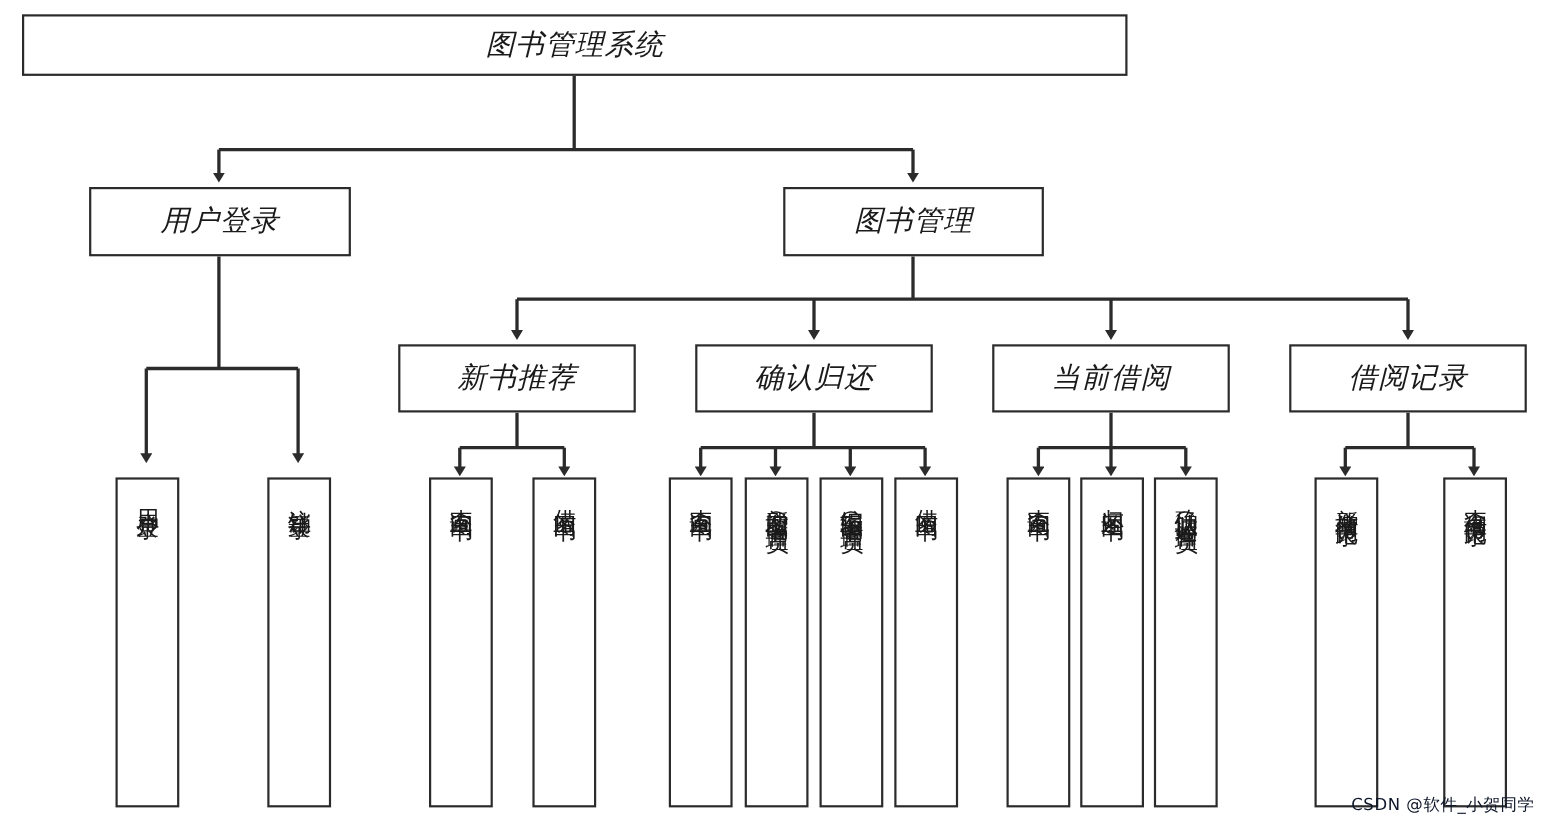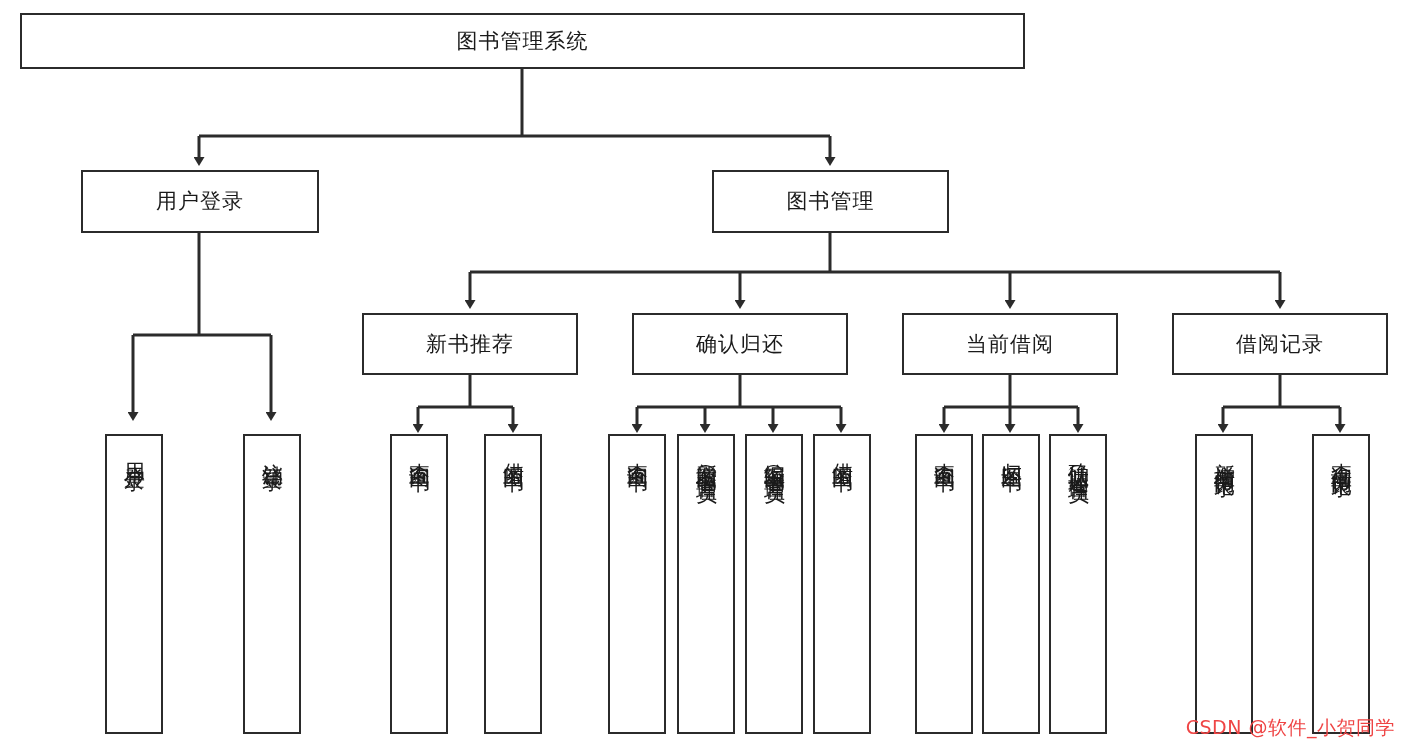--- a/index.html
+++ b/index.html
@@ -35,39 +35,40 @@
     color: #1a1a1a;
   }
   .node-label {
     display: block;
     text-align: center;
     line-height: 1.18;
     letter-spacing: 1px;
   }
   .node.horiz .node-label {
     writing-mode: horizontal-tb;
-    font-size: 21px;
+    font-size: 26px;
+    font-style: italic;
   }
   .node.vert {
     padding-top: 10px;
     align-items: flex-start;
   }
   .node.vert .node-label {
     writing-mode: vertical-rl;
     text-orientation: upright;
     font-size: 21px;
     letter-spacing: 3px;
     white-space: nowrap;
   }
   .watermark {
     position: absolute;
     right: 10px;
     bottom: 6px;
-    font-size: 19px;
-    color: #ef4444;
+    font-size: 15px;
+    color: #0f172a;
     letter-spacing: 0.5px;
     white-space: nowrap;
   }
 </style>
 </head>
 <body>
 
 <div id="canvas">
 
   <svg id="edges" viewBox="0 0 1405 747" xmlns="http://www.w3.org/2000/svg">

